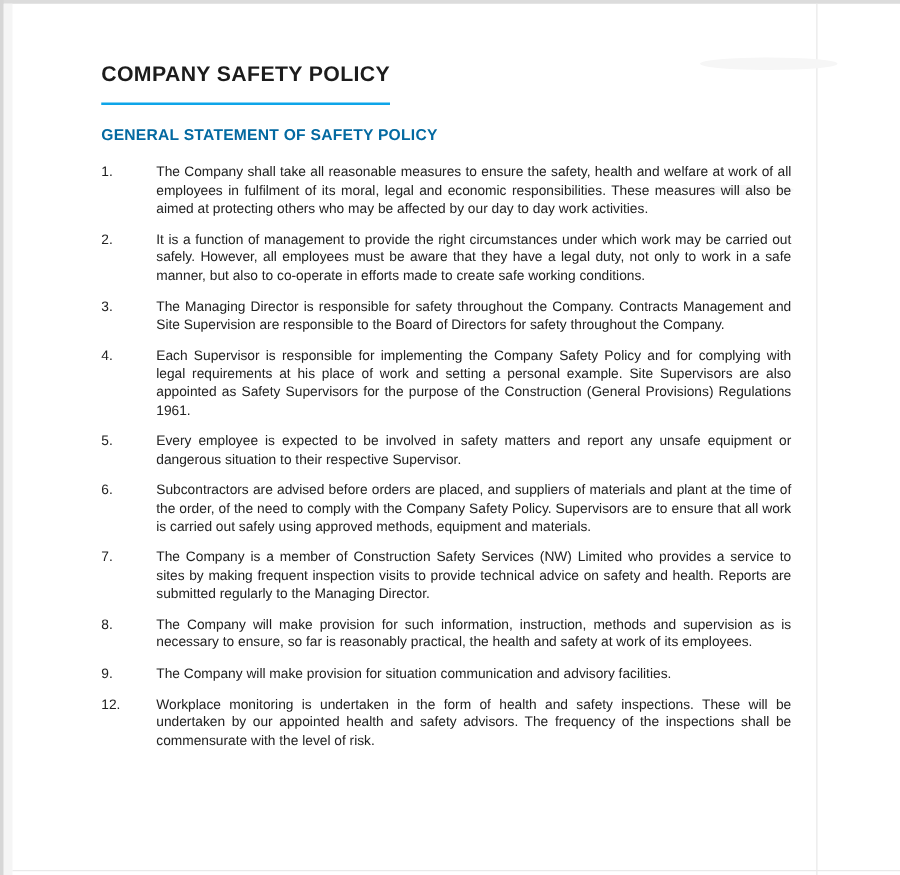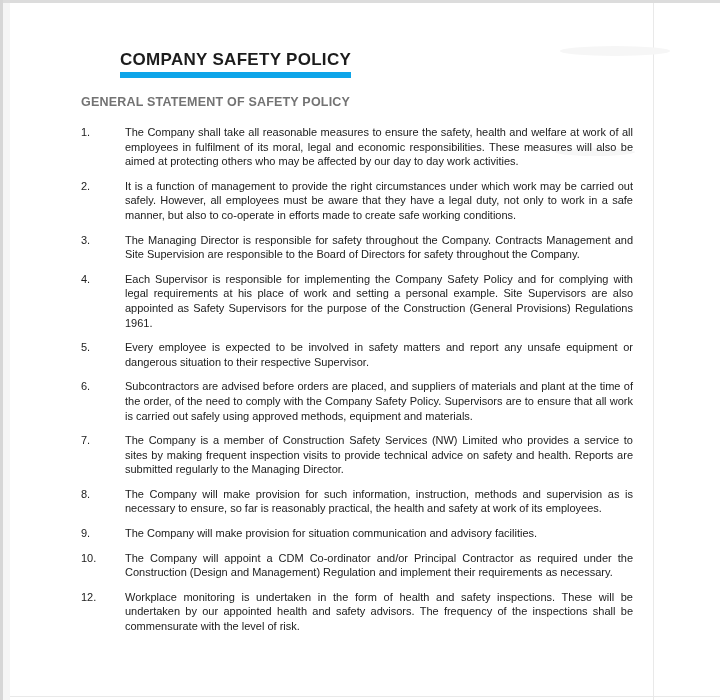--- a/index.html
+++ b/index.html
@@ -48,30 +48,29 @@
   }
   h1.doc-title {
     font-size: 17px;
     font-weight: bold;
     letter-spacing: 0.3px;
     margin: 0 0 17px 0;
     color: #1c1c1c;
   }
   h1.doc-title .title-underline {
     display: inline-block;
-    padding-bottom: 2px;
-    border-bottom: 6px solid #0ea5e9;
-    margin-left: 39px;
+    padding-bottom: 12px;
+    border-bottom: 2px solid #0ea5e9;
   }
   h2.doc-subtitle {
     font-size: 12.5px;
     font-weight: bold;
     letter-spacing: 0.2px;
     margin: 0 0 16px 0;
-    color: #737373;
+    color: #0369a1;
   }
   .policy-list { width: 100%; }
   .policy-item {
     display: flex;
     margin-bottom: 10px;
     font-size: 11px;
     line-height: 14.6px;
   }
   .policy-item .num {
     flex: 0 0 44px;
@@ -131,21 +130,17 @@
     </div>
       <div class="policy-item">
       <span class="num">8.</span>
       <span class="txt">The Company will make provision for such information, instruction, methods and supervision as is necessary to ensure, so far is reasonably practical, the health and safety at work of its employees.</span>
     </div>
       <div class="policy-item">
       <span class="num">9.</span>
       <span class="txt">The Company will make provision for situation communication and advisory facilities.</span>
     </div>
       <div class="policy-item">
-      <span class="num">10.</span>
-      <span class="txt">The Company will appoint a CDM Co-ordinator and/or Principal Contractor as required under the Construction (Design and Management) Regulation and implement their requirements as necessary.</span>
-    </div>
-      <div class="policy-item">
       <span class="num">12.</span>
       <span class="txt">Workplace monitoring is undertaken in the form of health and safety inspections.  These will be undertaken by our appointed health and safety advisors.  The frequency of the inspections shall be commensurate with the level of risk.</span>
     </div>
     </div>
 </div>
 
 </body></html>

